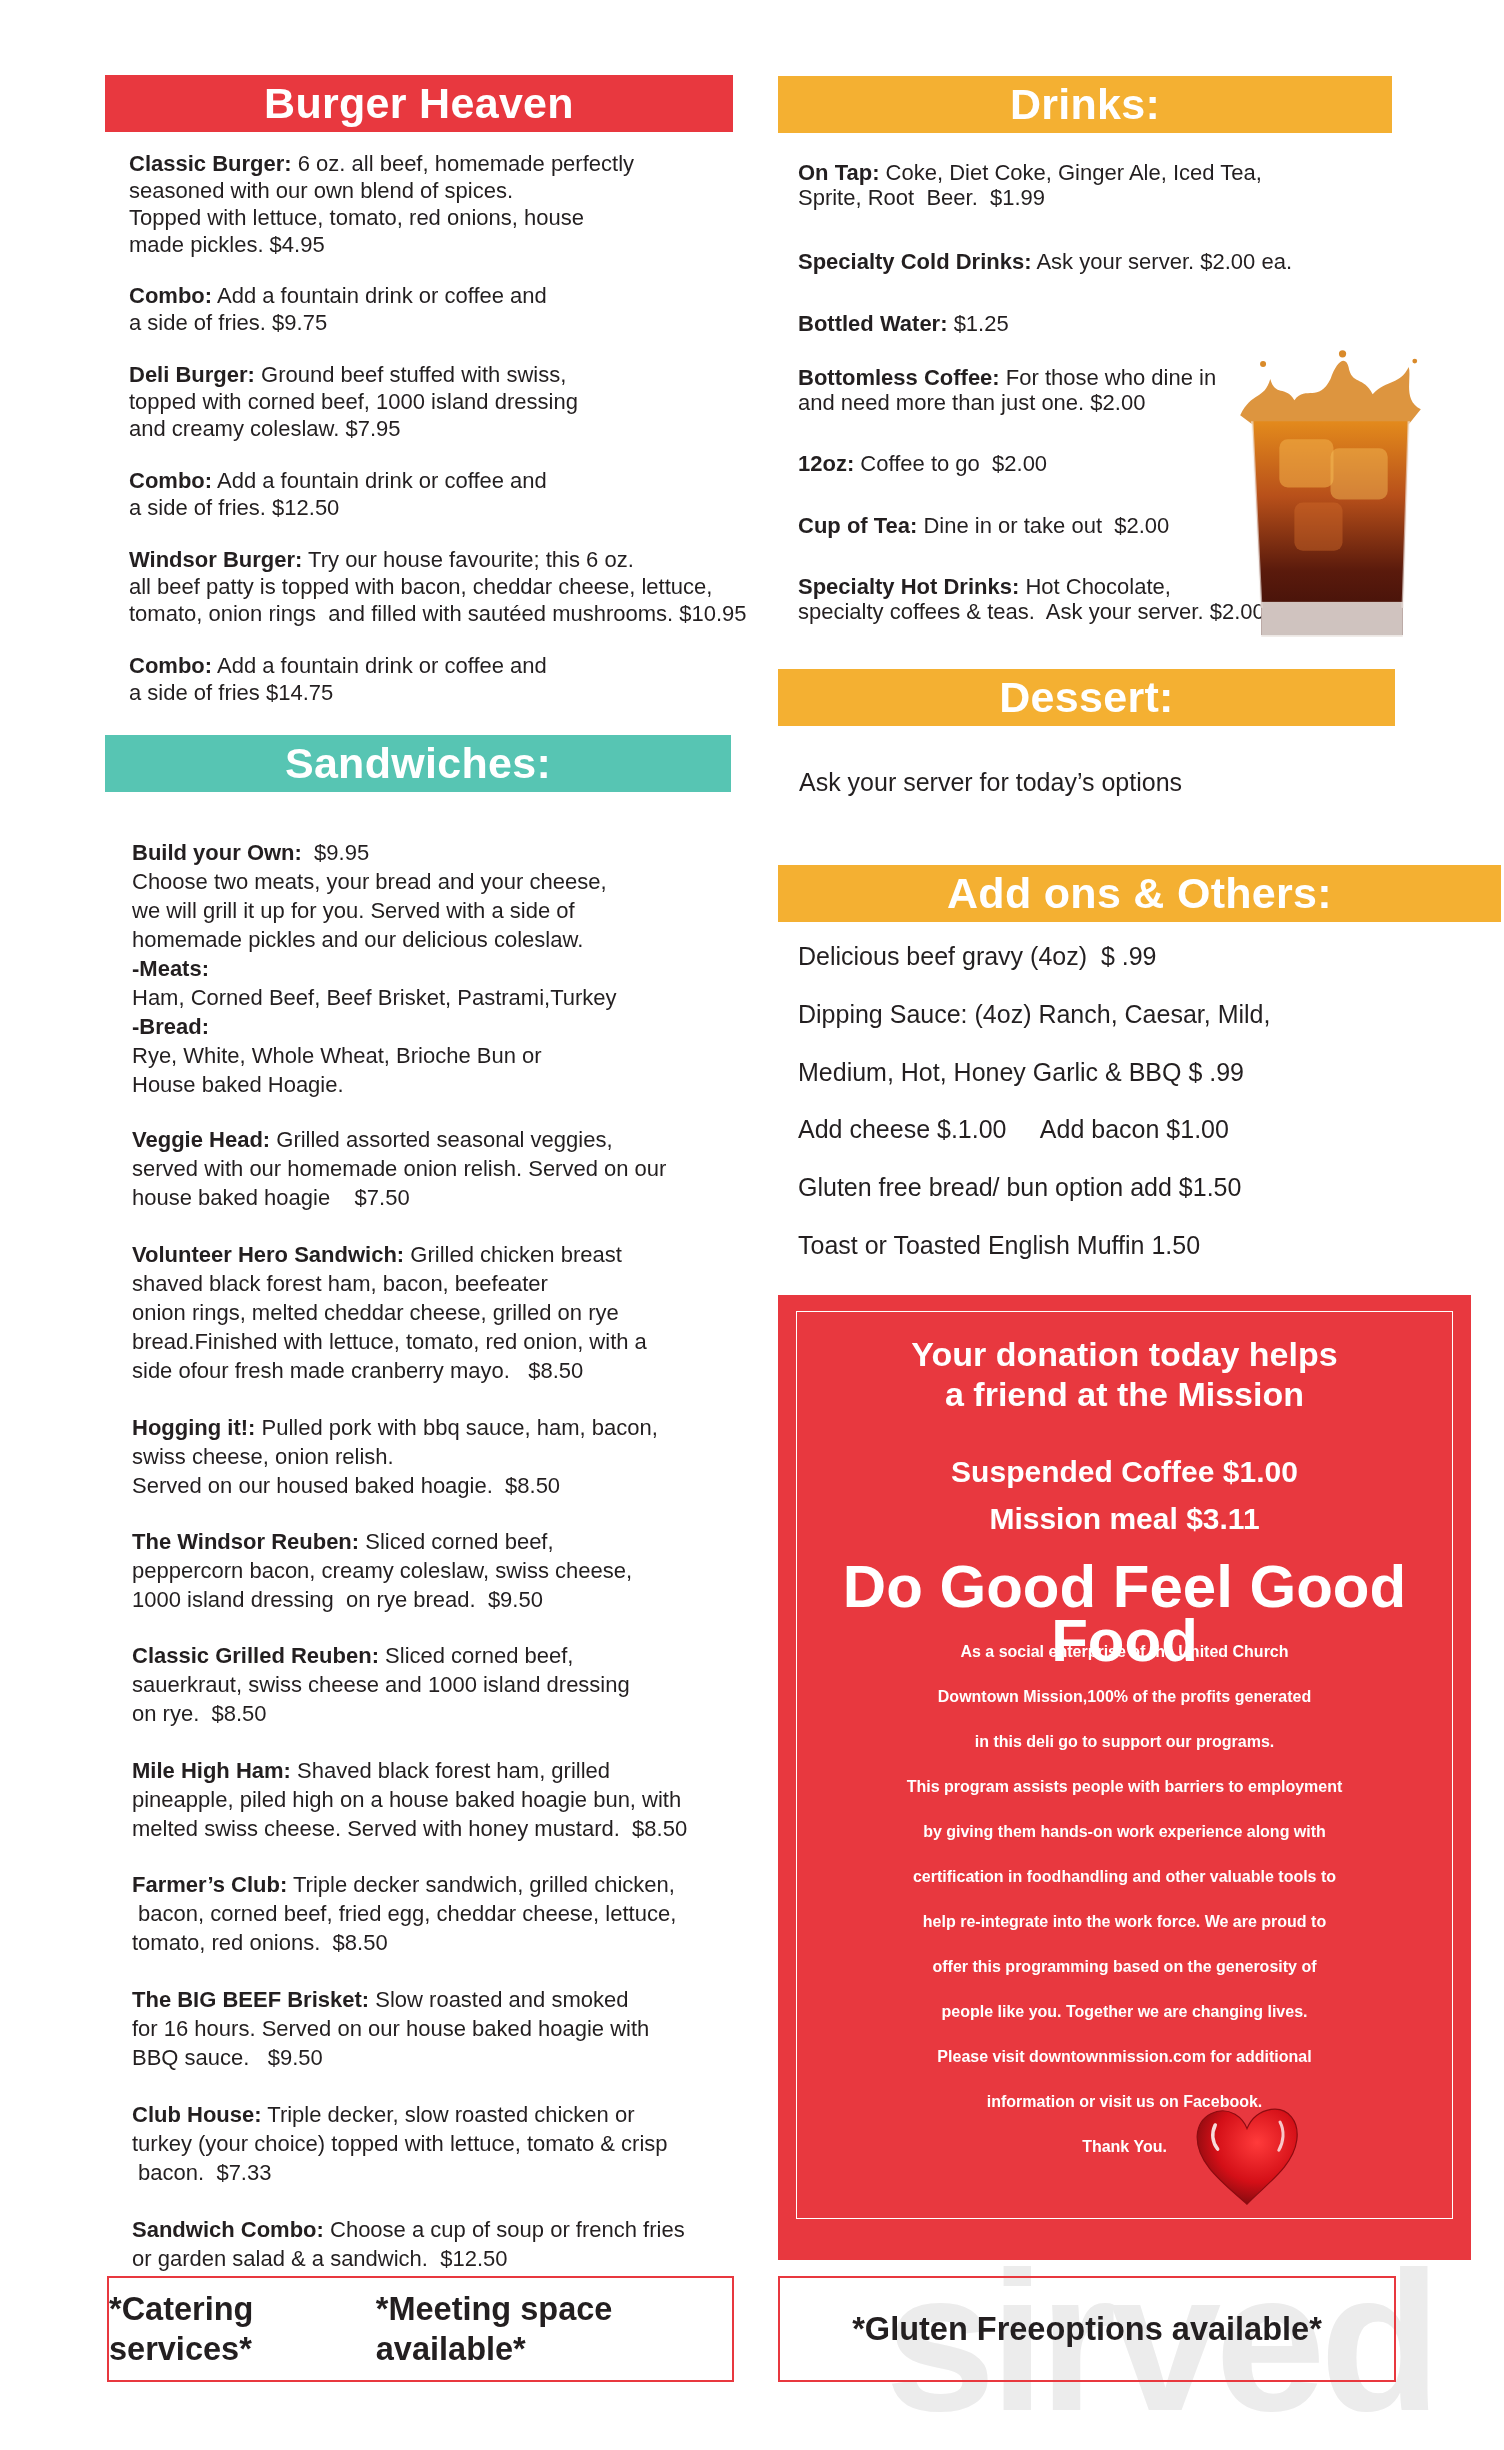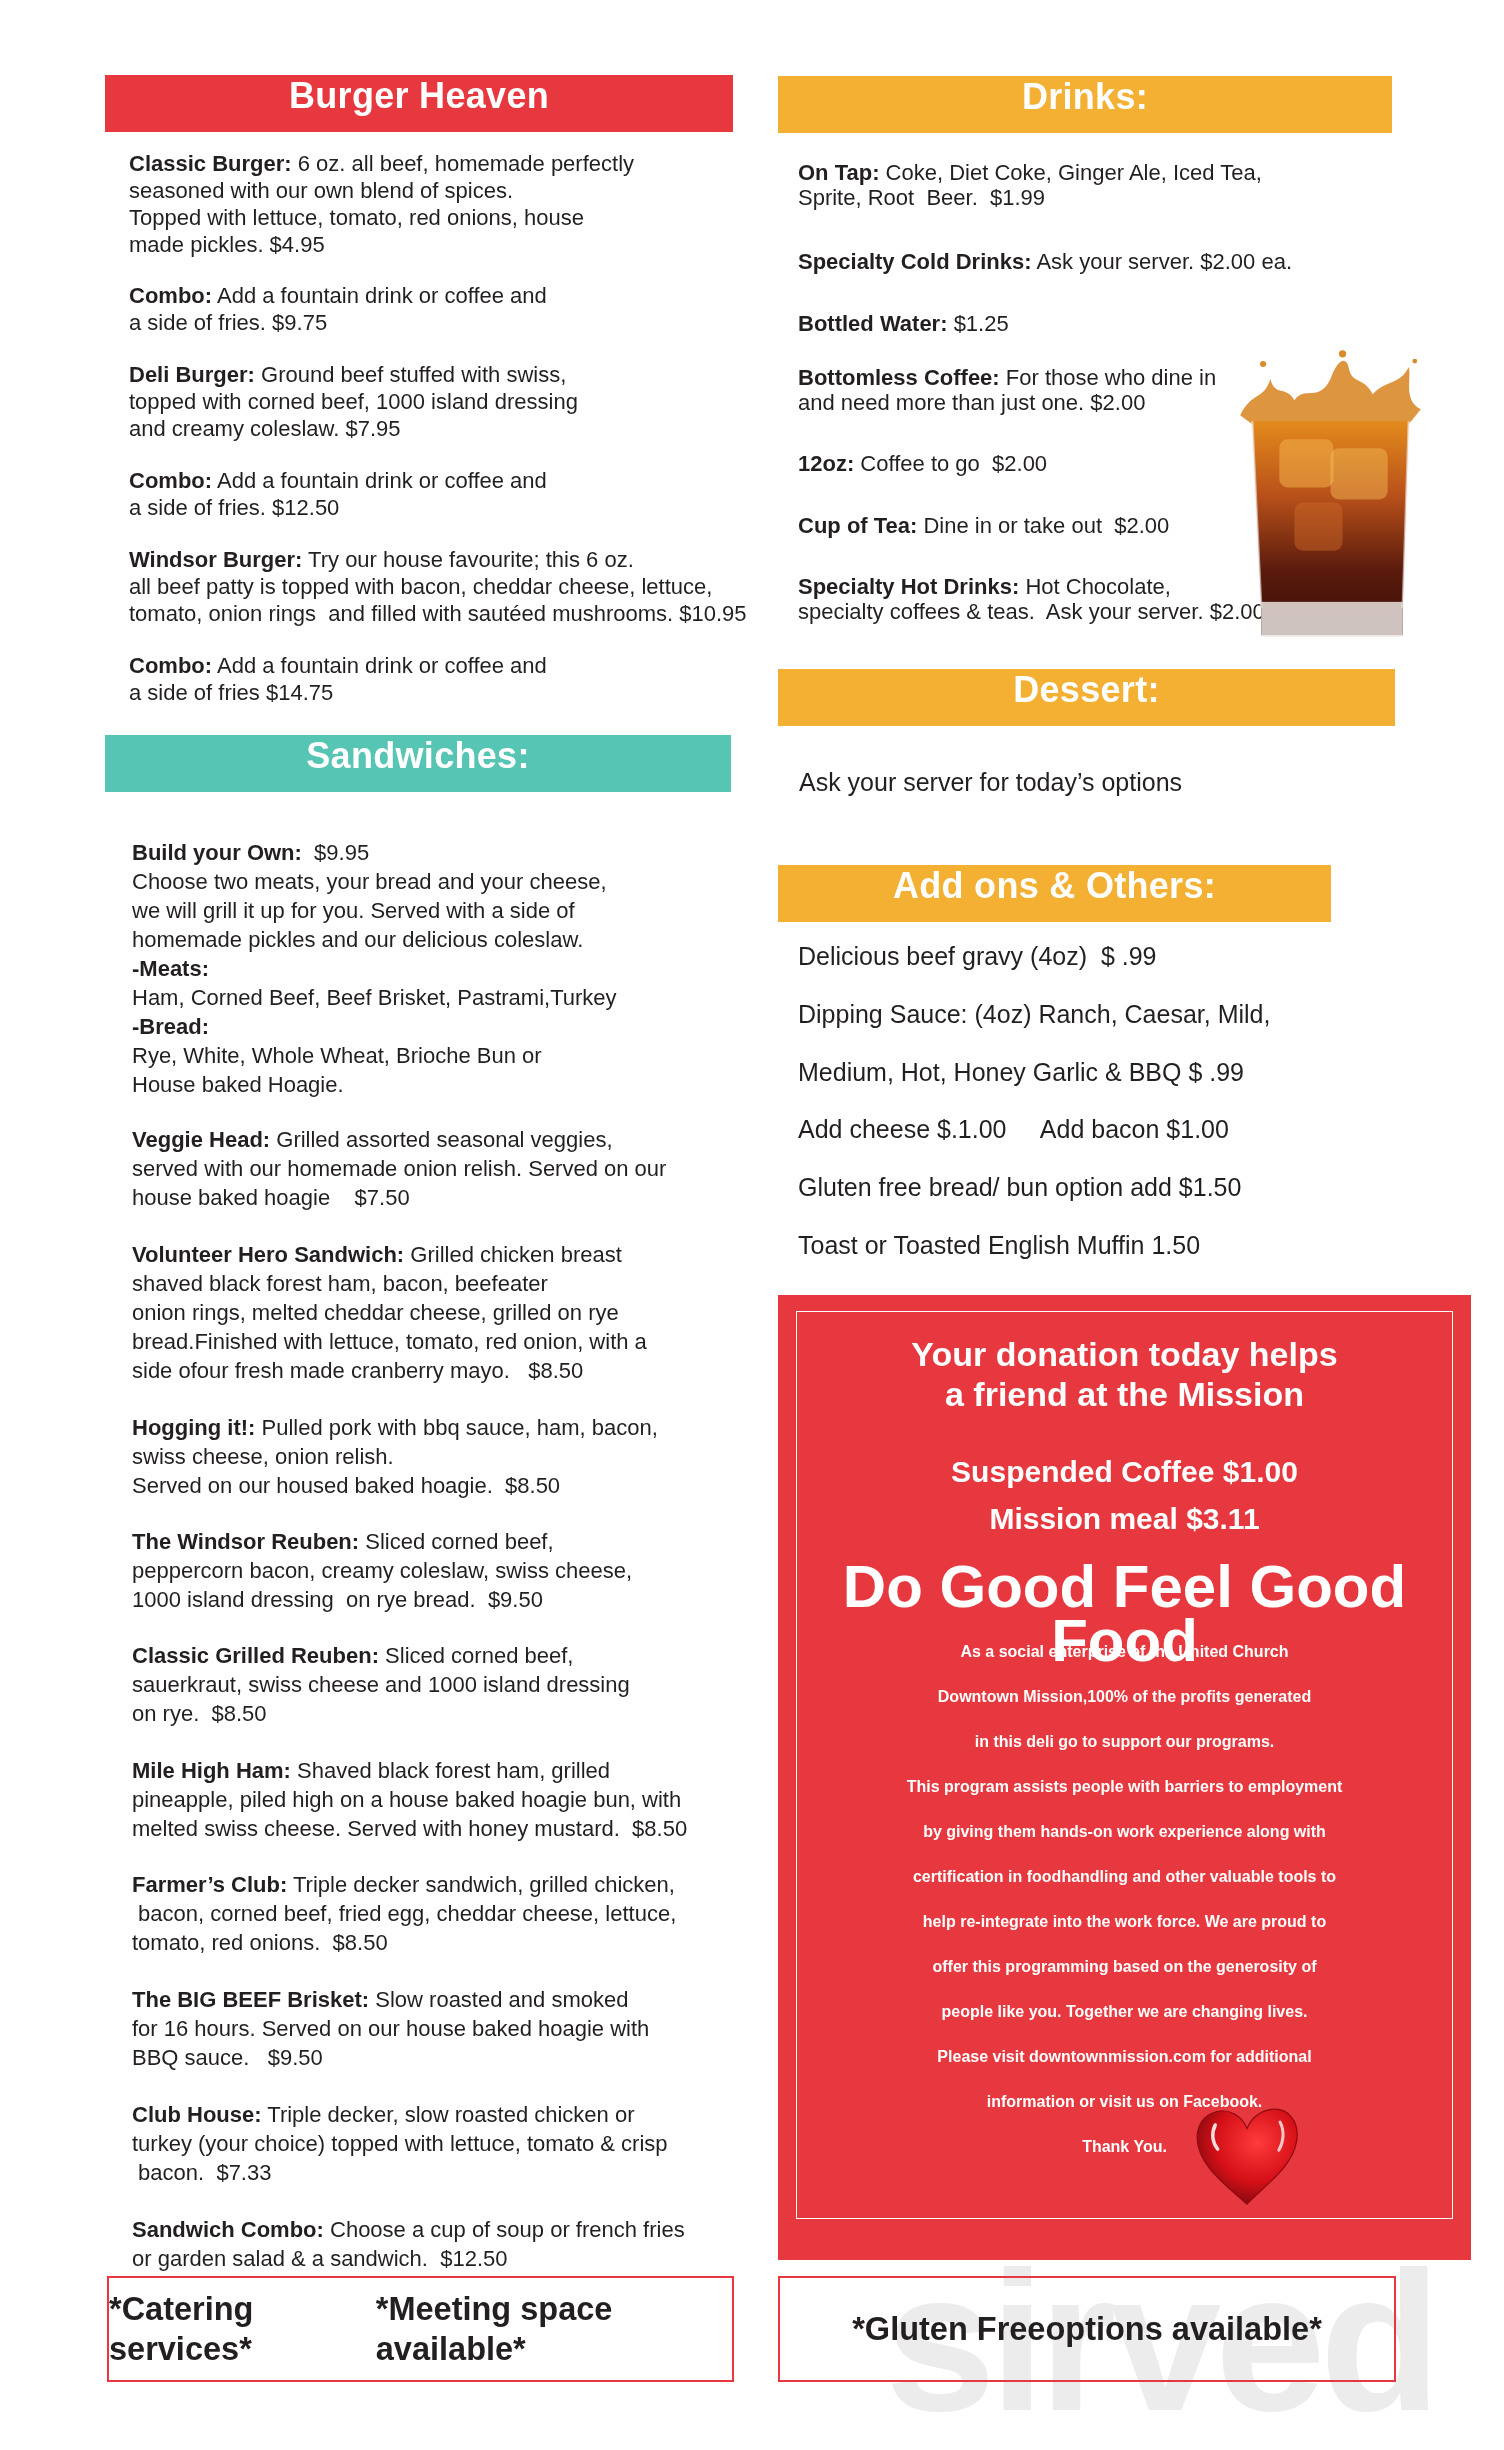--- a/index.html
+++ b/index.html
@@ -1,19 +1,19 @@
 <!DOCTYPE html>
 <html style="font-size:9.6px"><head>
 <meta charset="utf-8">
 <style>
   html, body { margin:0; padding:0; background:#ffffff; }
   body { width:1505px; height:2450px; position:relative; overflow:hidden;
          font-family:"Liberation Sans", sans-serif; color:#231f20; }
-  .bar { position:absolute; color:#ffffff; font-weight:bold; font-size:36px;
-         display:flex; align-items:flex-start; justify-content:center; letter-spacing:0.3px; }
+  .bar { position:absolute; color:#ffffff; font-weight:bold; font-size:43px;
+         display:flex; align-items:center; justify-content:center; letter-spacing:0.3px; }
   .bar-red { background:#e8383f; }
   .bar-orange { background:#f4b032; }
   .bar-teal { background:#57c5b3; }
   .item { position:absolute; font-size:22px; line-height:27px; }
   .item .name { font-weight:bold; }
   .item .line { display:block; white-space:pre; }
   .sand .line { line-height:29px; }
   .plain { position:absolute; font-size:25px; line-height:27px; white-space:pre; }
   .mission { position:absolute; left:778px; top:1295px; width:693px; height:965px; background:#e8383f; }
   .mission-inner { position:absolute; left:18px; top:16.2px; right:18px; bottom:41px; border:1.8px solid #ffffff; }
@@ -195,21 +195,21 @@
     <rect x="55" y="430" width="235" height="58" fill="#e9e3df" opacity="0.85"></rect>
     <path d="M40 130 L55 440 M300 130 L290 440" stroke="#f4eeea" stroke-width="4" opacity="0.6"></path>
   </svg>
 </div>
 
 <div class="bar bar-orange" style="left:778px;top:669px;width:617px;height:57px;">
   <span>Dessert:</span>
 </div>
 <div class="plain" style="left:799px;top:769px;">Ask your server for today’s options</div>
 
-<div class="bar bar-orange" style="left:778px;top:865px;width:553px;height:57px;">
+<div class="bar bar-orange" style="left:778px;top:865px;width:723px;height:57px;">
   <span>Add ons &amp; Others:</span>
 </div>
 <div class="plain" style="left:798px;top:943px;">Delicious beef gravy (4oz)  $ .99</div>
 <div class="plain" style="left:798px;top:1001px;">Dipping Sauce: (4oz) Ranch, Caesar, Mild,</div>
 <div class="plain" style="left:798px;top:1059px;">Medium, Hot, Honey Garlic &amp; BBQ $ .99</div>
 <div class="plain" style="left:798px;top:1116px;">Add cheese $.1.00     Add bacon $1.00</div>
 <div class="plain" style="left:798px;top:1174px;">Gluten free bread/ bun option add $1.50</div>
 <div class="plain" style="left:798px;top:1232px;">Toast or Toasted English Muffin 1.50</div>
 
 <div class="mission">

